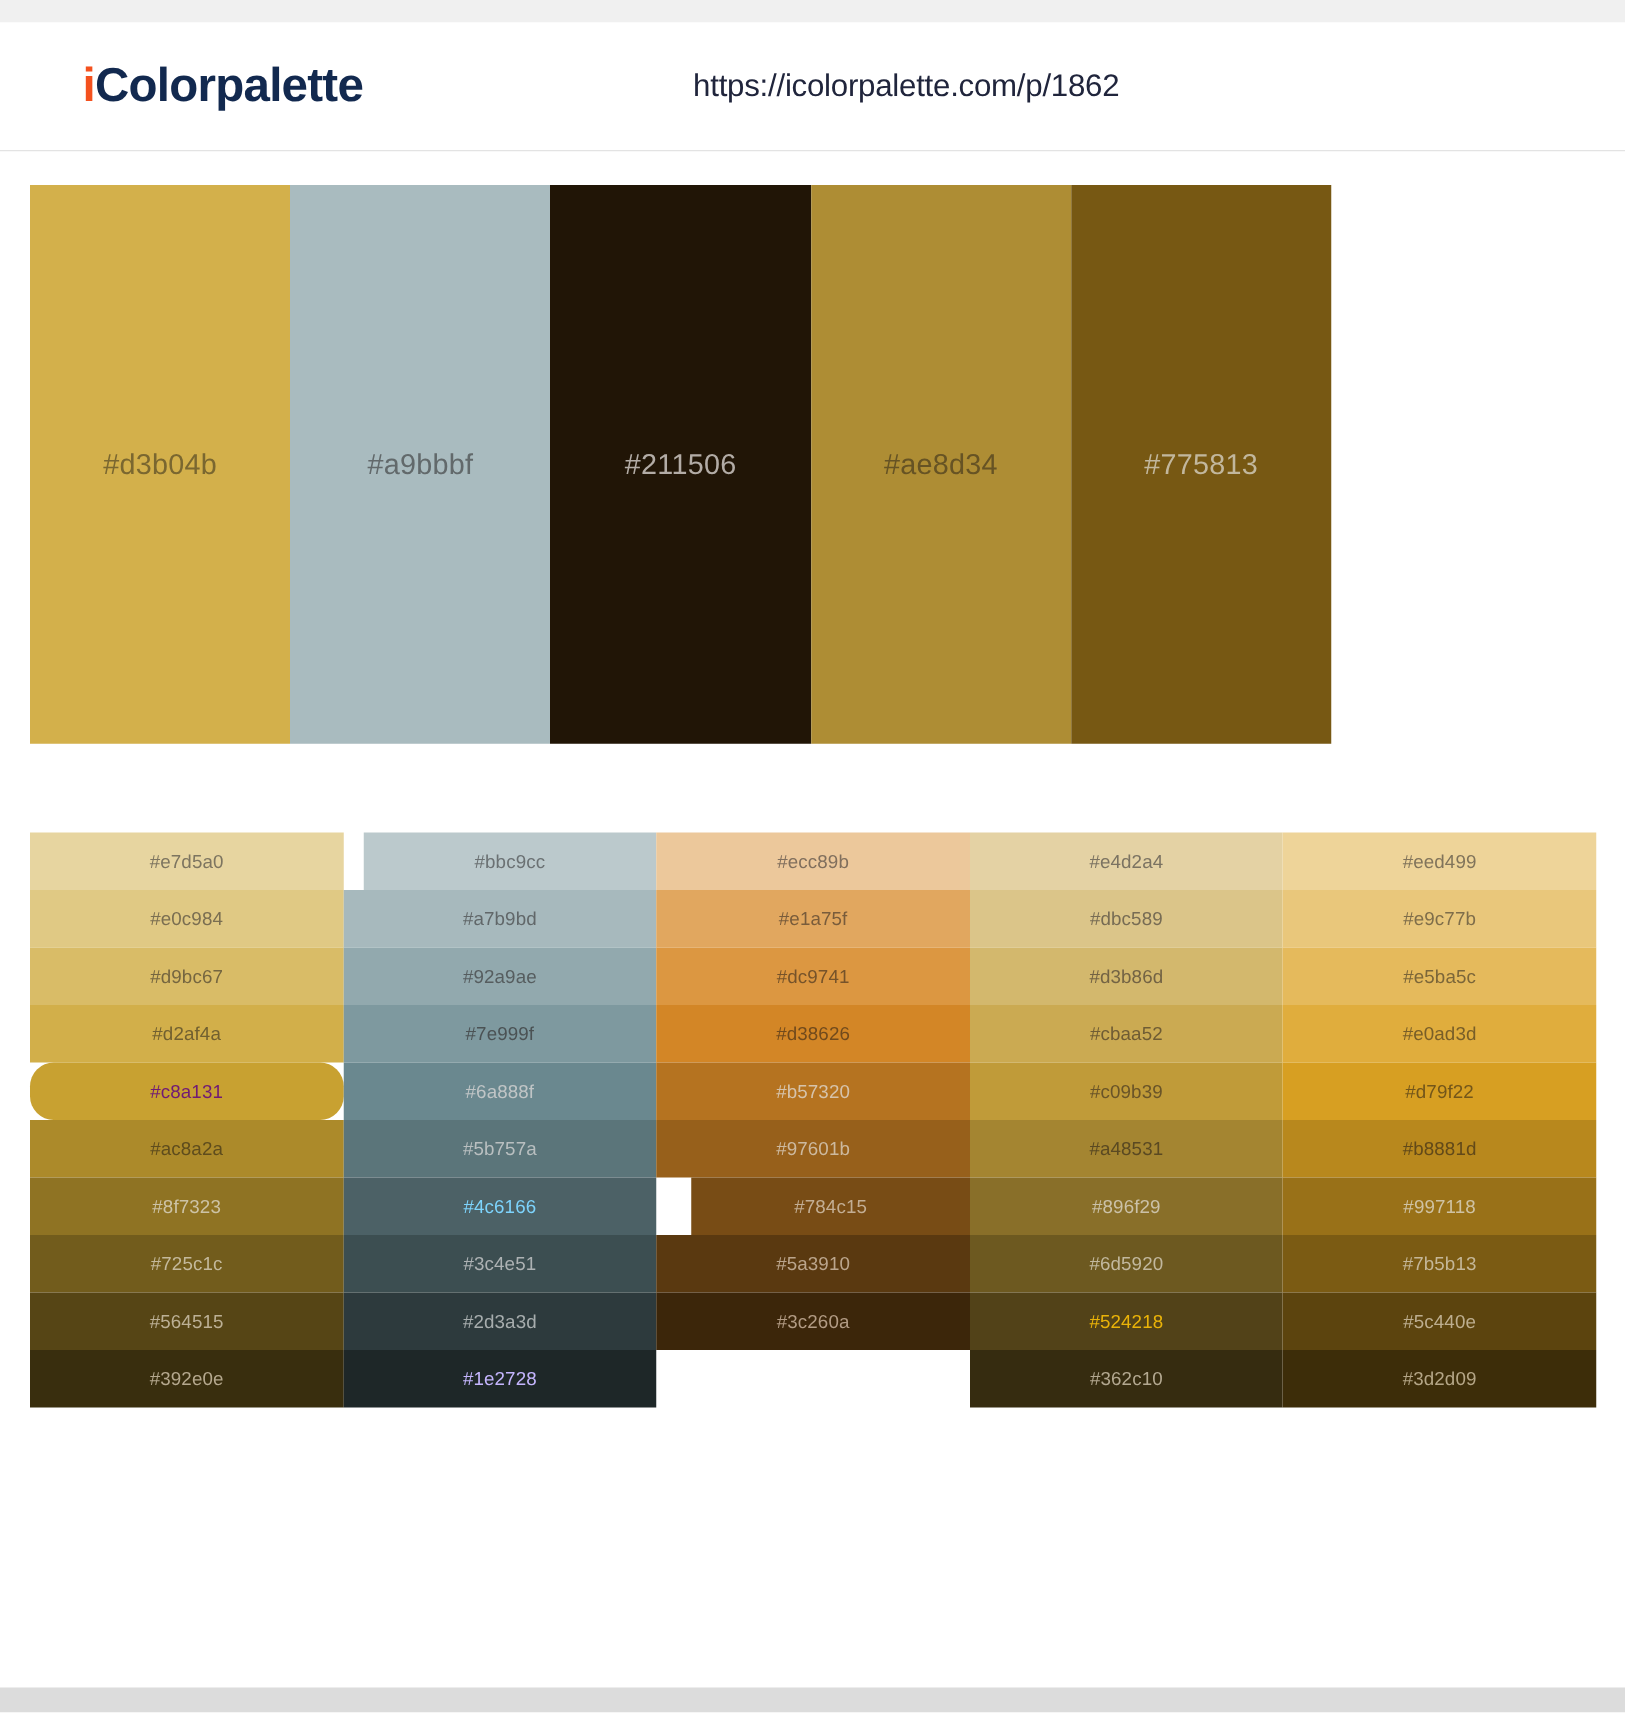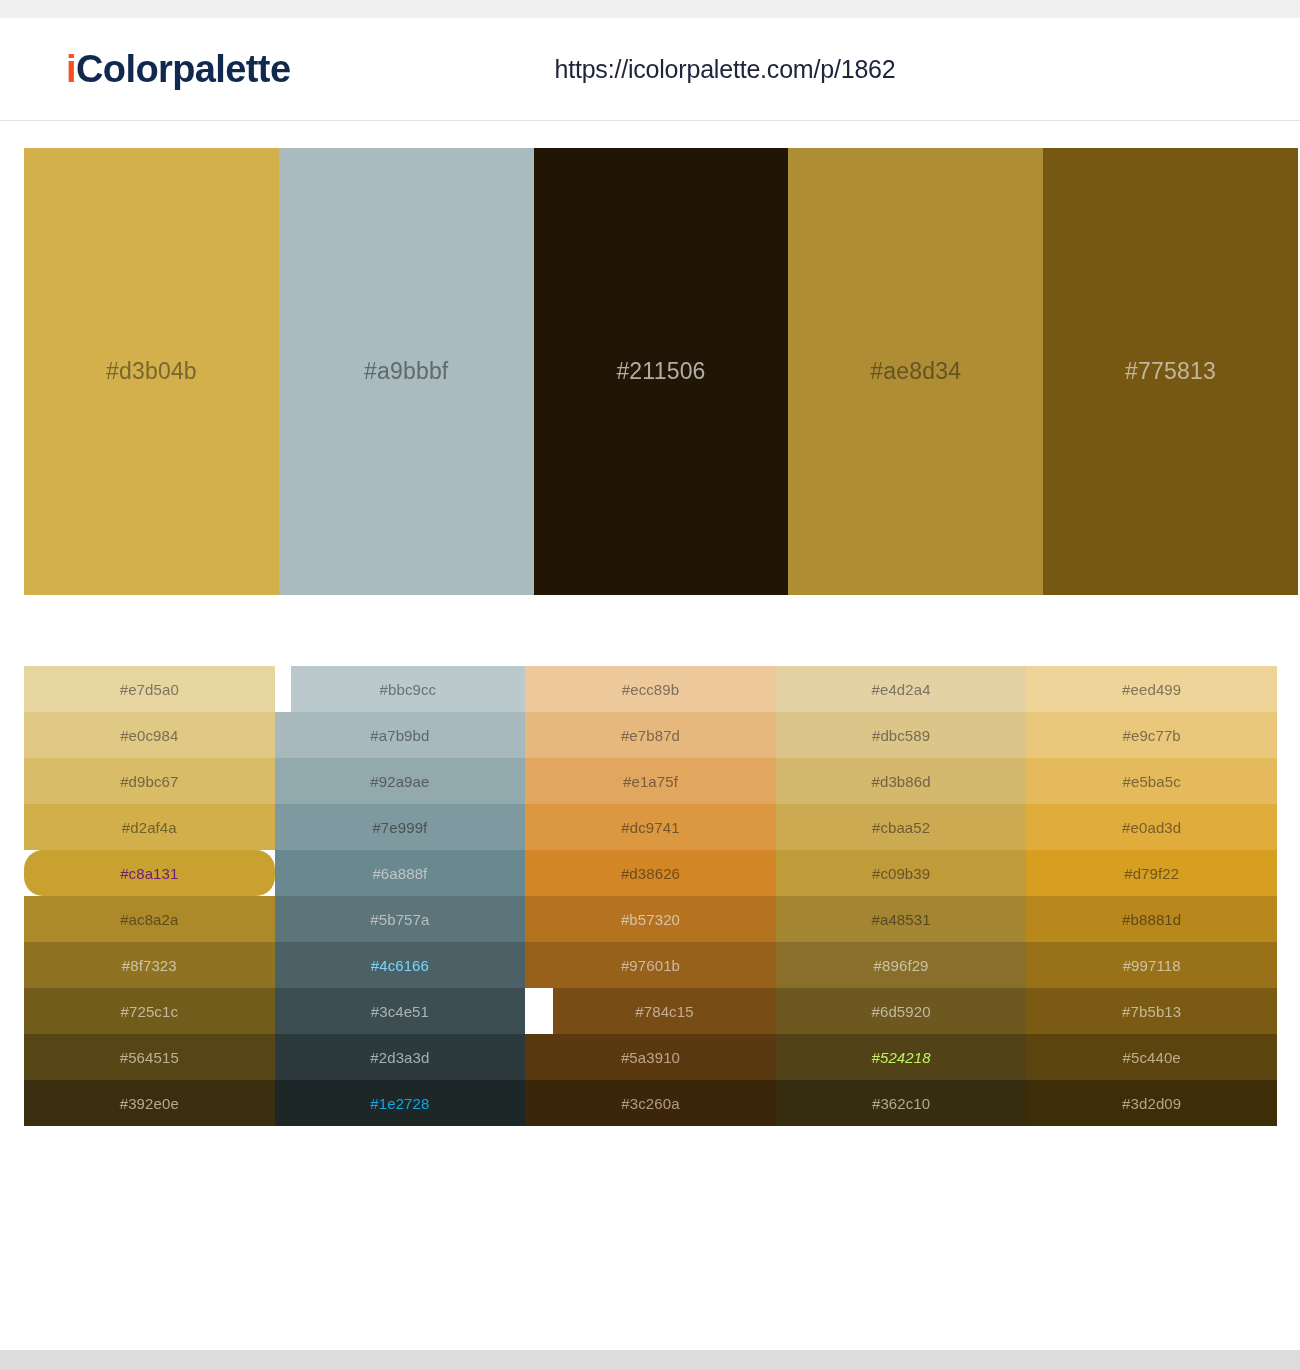--- a/index.html
+++ b/index.html
@@ -64,21 +64,21 @@
     white-space: nowrap;
   }
 
   
   .palette-wrap {
     padding: 27px 23px 0 24px;
     box-sizing: border-box;
   }
   .main-palette {
     display: flex;
-    width: 1274px;
+    width: 1041px;
     height: 447px;
   }
   .main-swatch {
     flex: 1 1 0;
     display: flex;
     align-items: center;
     justify-content: center;
     position: relative;
   }
   .main-swatch .hexlabel {
@@ -160,44 +160,43 @@
       <div class="shade-col">
         <div class="shade-cell" style="background: rgb(187, 201, 204); color: rgb(107, 113, 115); margin-left: 16px;">#bbc9cc</div>
         <div class="shade-cell" style="background: rgb(167, 185, 189); color: rgb(97, 103, 105);">#a7b9bd</div>
         <div class="shade-cell" style="background: rgb(146, 169, 174); color: rgb(86, 93, 95);">#92a9ae</div>
         <div class="shade-cell" style="background: rgb(126, 153, 159); color: rgb(75, 82, 84);">#7e999f</div>
         <div class="shade-cell" style="background: rgb(106, 136, 143); color: rgb(192, 197, 198);">#6a888f</div>
         <div class="shade-cell" style="background: rgb(91, 117, 122); color: rgb(185, 191, 192);">#5b757a</div>
         <div class="shade-cell" style="background: rgb(76, 97, 102); color: #7dd3fc;">#4c6166</div>
         <div class="shade-cell" style="background: rgb(60, 78, 81); color: rgb(173, 178, 180);">#3c4e51</div>
         <div class="shade-cell" style="background: rgb(45, 58, 61); color: rgb(167, 173, 174);">#2d3a3d</div>
-        <div class="shade-cell" style="background: rgb(30, 39, 40); color: #0ea5e9;">#1e2728</div>
+        <div class="shade-cell" style="background: rgb(30, 39, 40); color: #c4b5fd;">#1e2728</div>
       </div>
       <div class="shade-col">
         <div class="shade-cell" style="background: rgb(236, 200, 155); color: rgb(128, 111, 93);">#ecc89b</div>
-        <div class="shade-cell" style="background: rgb(231, 184, 125); color: rgb(125, 102, 76);">#e7b87d</div>
         <div class="shade-cell" style="background: rgb(225, 167, 95); color: rgb(121, 92, 59);">#e1a75f</div>
         <div class="shade-cell" style="background: rgb(220, 151, 65); color: rgb(118, 83, 42);">#dc9741</div>
         <div class="shade-cell" style="background: rgb(211, 134, 38); color: rgb(113, 74, 28);">#d38626</div>
         <div class="shade-cell" style="background: rgb(181, 115, 32); color: rgb(214, 195, 171);">#b57320</div>
         <div class="shade-cell" style="background: rgb(151, 96, 27); color: rgb(205, 185, 159);">#97601b</div>
         <div class="shade-cell" style="background: rgb(120, 76, 21); color: rgb(195, 174, 148); margin-left: 28px;">#784c15</div>
         <div class="shade-cell" style="background: rgb(90, 57, 16); color: rgb(187, 165, 140);">#5a3910</div>
         <div class="shade-cell" style="background: rgb(60, 38, 10); color: rgb(178, 155, 132);">#3c260a</div>
       </div>
       <div class="shade-col">
         <div class="shade-cell" style="background: rgb(228, 210, 164); color: rgb(123, 115, 98);">#e4d2a4</div>
         <div class="shade-cell" style="background: rgb(219, 197, 137); color: rgb(119, 108, 84);">#dbc589</div>
         <div class="shade-cell" style="background: rgb(211, 184, 109); color: rgb(115, 99, 68);">#d3b86d</div>
         <div class="shade-cell" style="background: rgb(203, 170, 82); color: rgb(111, 92, 52);">#cbaa52</div>
         <div class="shade-cell" style="background: rgb(192, 155, 57); color: rgb(105, 84, 40);">#c09b39</div>
         <div class="shade-cell" style="background: rgb(164, 133, 49); color: rgb(90, 73, 34);">#a48531</div>
         <div class="shade-cell" style="background: rgb(137, 111, 41); color: rgb(203, 193, 168);">#896f29</div>
         <div class="shade-cell" style="background: rgb(109, 89, 32); color: rgb(194, 184, 158);">#6d5920</div>
-        <div class="shade-cell" style="background: rgb(82, 66, 24); color: #bef264; font-style: italic;">#524218</div>
+        <div class="shade-cell" style="background: rgb(82, 66, 24); color: #eab308;">#524218</div>
         <div class="shade-cell" style="background: rgb(54, 44, 16); color: rgb(179, 168, 144);">#362c10</div>
       </div>
       <div class="shade-col">
         <div class="shade-cell" style="background: rgb(238, 212, 153); color: rgb(129, 116, 91);">#eed499</div>
         <div class="shade-cell" style="background: rgb(233, 199, 123); color: rgb(126, 109, 74);">#e9c77b</div>
         <div class="shade-cell" style="background: rgb(229, 186, 92); color: rgb(123, 102, 57);">#e5ba5c</div>
         <div class="shade-cell" style="background: rgb(224, 173, 61); color: rgb(120, 94, 40);">#e0ad3d</div>
         <div class="shade-cell" style="background: rgb(215, 159, 34); color: rgb(115, 86, 26);">#d79f22</div>
         <div class="shade-cell" style="background: rgb(184, 136, 29); color: rgb(98, 73, 25);">#b8881d</div>
         <div class="shade-cell" style="background: rgb(153, 113, 24); color: rgb(207, 194, 163);">#997118</div>

